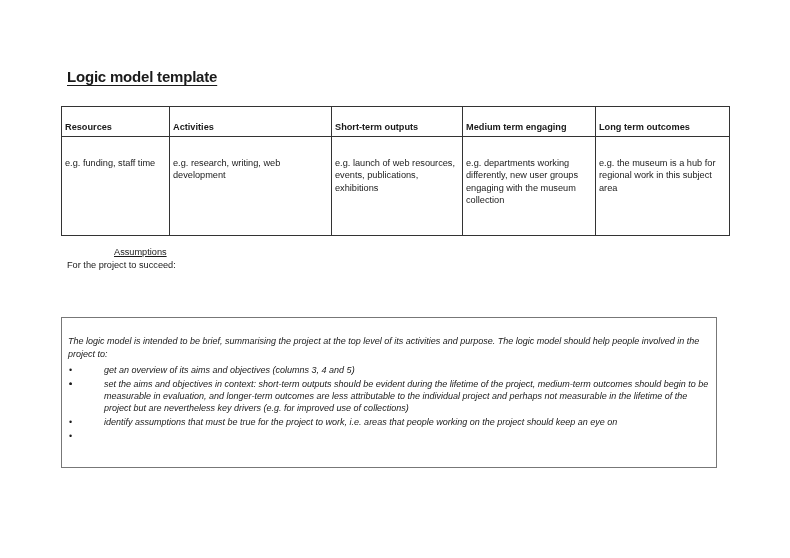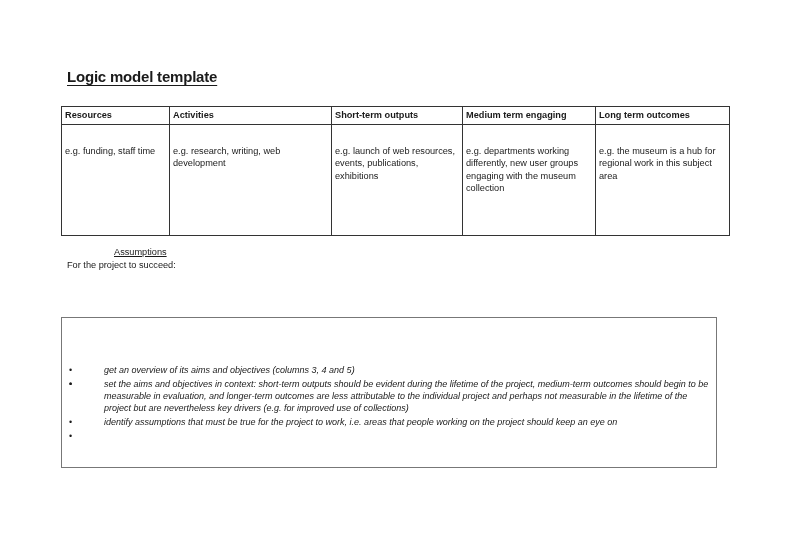--- a/index.html
+++ b/index.html
@@ -4,21 +4,21 @@
 <style>
   html, body { margin:0; padding:0; background:#ffffff; }
   body { width:790px; height:558px; position:relative; overflow:hidden;
          font-family:"Liberation Sans", sans-serif; color:#1a1a1a; }
   .title { position:absolute; left:67px; top:68px; font-size:15px; font-weight:bold;
            text-decoration:underline; text-underline-offset:3px; letter-spacing:-0.2px; }
   table.lm { position:absolute; left:61px; top:106px; width:668px; height:130px;
              border-collapse:collapse; table-layout:fixed; }
   table.lm th, table.lm td { border:1px solid #333; font-size:9.2px; line-height:12.5px;
              text-align:left; vertical-align:top; padding:2px 3px; }
-  table.lm th { font-weight:bold; height:11px; padding-top:2px; padding-bottom:2px; }
+  table.lm th { font-weight:bold; height:11px; padding-top:14px; padding-bottom:2px; }
   table.lm td { padding-top:20px; }
   .assump-h { position:absolute; left:67px; top:247px; font-size:9.2px; text-decoration:underline;margin-left:47px; }
   .assump-t { position:absolute; left:67px; top:260px; font-size:9.2px; }
   .box { position:absolute; left:61px; top:317px; width:656px; height:151px;
          border:1.5px solid #777; box-sizing:border-box; }
   .intro { position:absolute; left:6px; top:17px; width:640px; font-size:9px; line-height:12.5px;
            font-style:italic; }
   ul.bl { position:absolute; left:6px; top:46px; margin:0; padding:0; list-style:none;
           width:646px; font-size:9px; line-height:12.2px; font-style:italic; }
   ul.bl li { position:relative; padding-left:36px; margin-bottom:1.5px; }
@@ -54,20 +54,21 @@
       <td>e.g. departments working differently, new user groups engaging with the museum collection</td>
       <td>e.g. the museum is a hub for regional work in this subject area</td>
     </tr>
   </tbody>
 </table>
 
 <div class="assump-h">Assumptions</div>
 <div class="assump-t">For the project to succeed:</div>
 
 <div class="box">
+  <div class="intro">The logic model is intended to be brief, summarising the project at the top level of its activities and purpose. The logic model should help people involved in the project to:</div>
   <ul class="bl">
     <li><span class="dot">•</span><span>get an overview of its aims and objectives (columns 3, 4 and 5)</span></li>
     <li><span class="dot">•</span></li>
     <li><span class="dot">•</span><span>set the aims and objectives in context: short-term outputs should be evident during the lifetime of the project, medium-term outcomes should begin to be measurable in evaluation, and longer-term outcomes are less attributable to the individual project and perhaps not measurable in the lifetime of the project but are nevertheless key drivers (e.g. for improved use of collections)</span></li>
     <li><span class="dot">•</span><span>identify assumptions that must be true for the project to work, i.e. areas that people working on the project should keep an eye on</span></li>
     <li><span class="dot">•</span></li>
   </ul>
 </div>
 
 </body></html>

